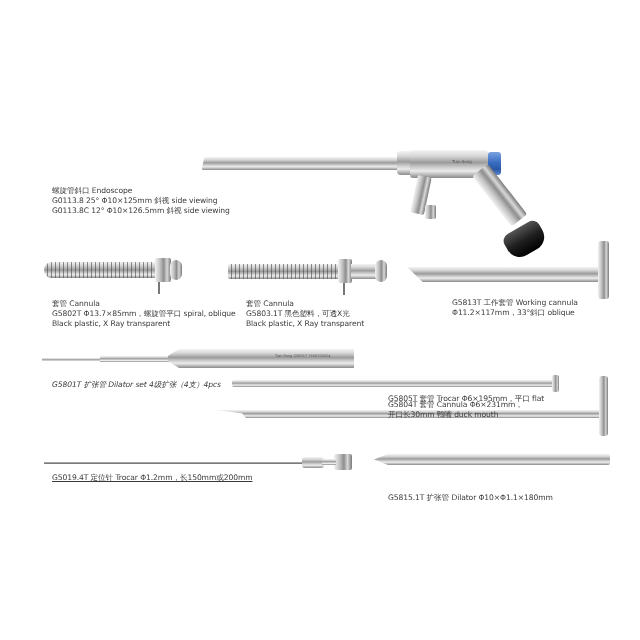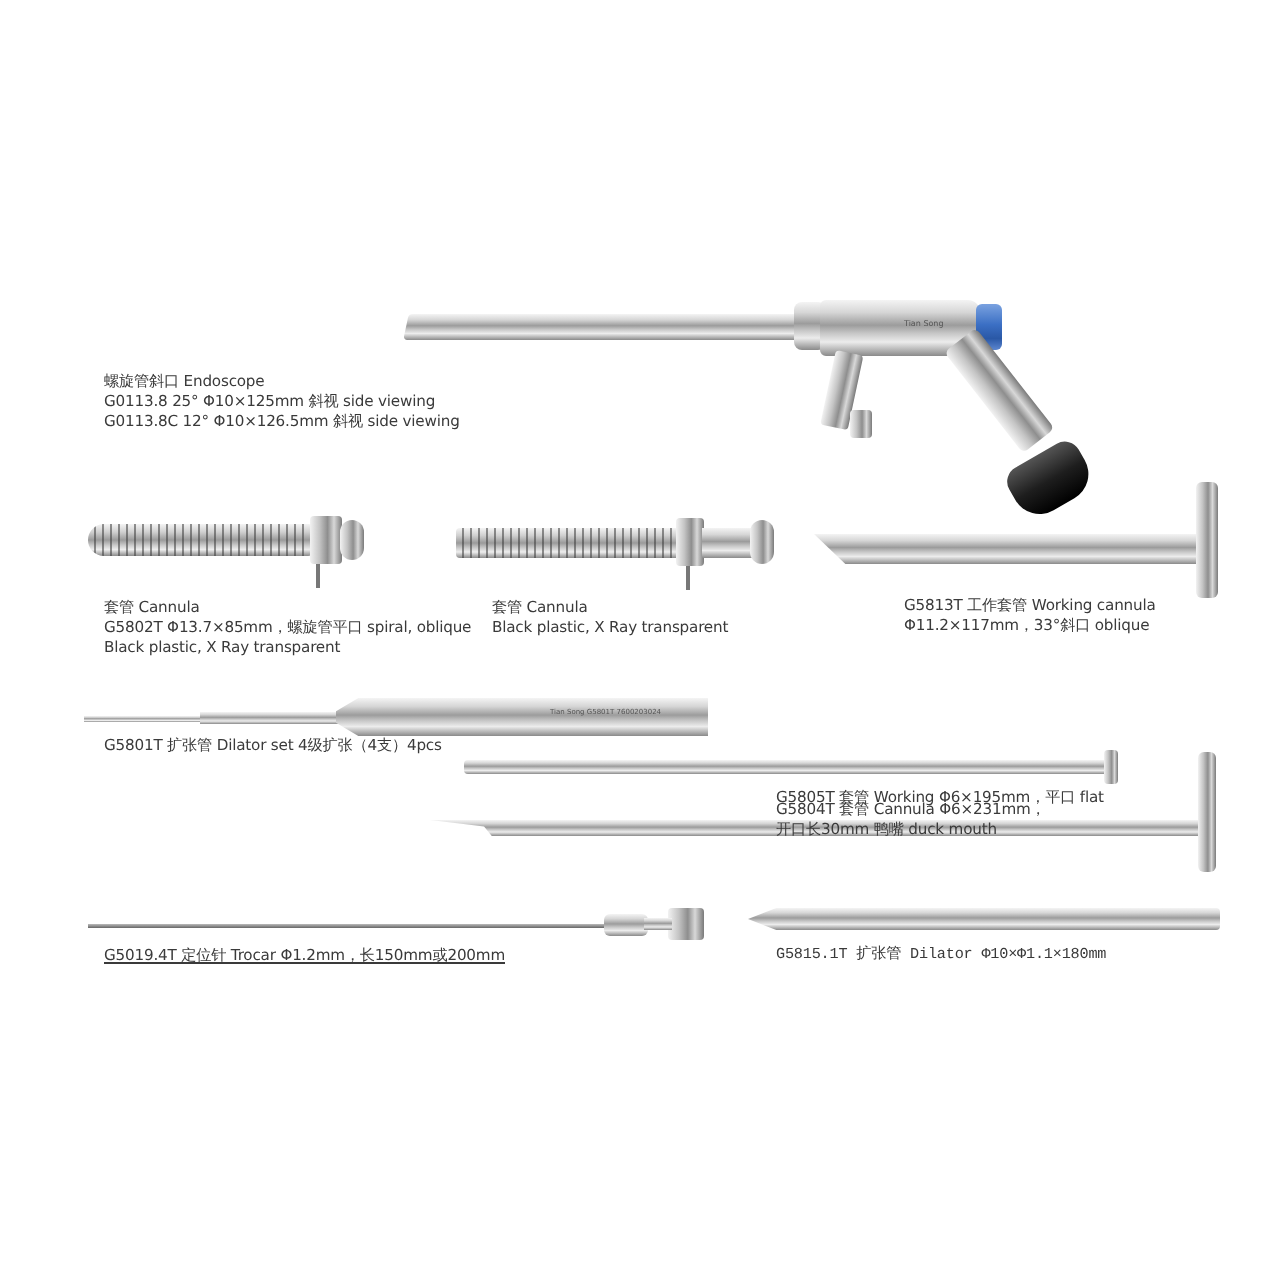--- a/index.html
+++ b/index.html
@@ -59,55 +59,56 @@
   <div>Black plastic, X Ray transparent</div>
 </div>
 
 <div class="abs ribbed" style="left:228px;top:264px;width:112px;height:15px;border-radius:2px;"></div>
 <div class="abs metal-v" style="left:338px;top:259px;width:14px;height:24px;border-radius:2px;"></div>
 <div class="abs metal" style="left:351px;top:264px;width:26px;height:15px;"></div>
 <div class="abs metal-v" style="left:375px;top:260px;width:12px;height:22px;border-radius:6px;"></div>
 <div class="abs" style="left:343px;top:283px;width:2px;height:12px;background:#777;"></div>
 <div class="lbl" style="left:246px;top:299px;">
   <div>套管 Cannula</div>
+  <div>G5803.1T  黑色塑料，可透X光</div>
   <div>Black plastic, X Ray transparent</div>
 </div>
 
 <div class="abs metal" style="left:407px;top:267px;width:196px;height:15px;clip-path:polygon(0 0,100% 0,100% 100%,8% 100%);"></div>
 <div class="abs metal-v" style="left:598px;top:241px;width:11px;height:58px;border-radius:3px;"></div>
 <div class="lbl" style="left:452px;top:298px;">
   <div>G5813T 工作套管 Working cannula</div>
   <div>Φ11.2×117mm，33°斜口 oblique</div>
 </div>
 
 <div class="abs metal" style="left:42px;top:358px;width:60px;height:3px;"></div>
 <div class="abs metal" style="left:100px;top:356px;width:70px;height:6px;"></div>
 <div class="abs metal" style="left:168px;top:349px;width:186px;height:19px;clip-path:polygon(0 35%,6% 0,100% 0,100% 100%,6% 100%,0 65%);"></div>
 <div class="abs" style="left:275px;top:354px;font-size:3.5px;color:#555;">Tian Song   G5801T   7600203024</div>
-<div class="lbl" style="left:52px;top:368px;">
+<div class="lbl" style="left:52px;top:380px;font-style:italic;">
   <div>G5801T 扩张管 Dilator set 4级扩张（4支）4pcs</div>
 </div>
 
 <div class="abs metal" style="left:232px;top:380px;width:322px;height:7px;border-radius:2px;"></div>
 <div class="abs metal-v" style="left:552px;top:375px;width:7px;height:17px;border-radius:2px;"></div>
 <div class="lbl" style="left:388px;top:394px;">
-  <div>G5805T 套管 Working Φ6×195mm，平口 flat</div>
+  <div>G5805T 套管 Trocar Φ6×195mm，平口 flat</div>
 </div>
 
 <div class="abs metal" style="left:215px;top:410px;width:386px;height:8px;clip-path:polygon(0 0,100% 0,100% 100%,8% 100%,7% 40%);"></div>
 <div class="abs metal-v" style="left:599px;top:376px;width:9px;height:60px;border-radius:3px;"></div>
 <div class="lbl" style="left:388px;top:400px;">
   <div>G5804T 套管 Cannula Φ6×231mm，</div>
   <div>开口长30mm 鸭嘴 duck mouth</div>
 </div>
 
 <div class="abs" style="left:44px;top:462px;width:260px;height:2px;background:linear-gradient(to bottom,#bbb,#666);"></div>
 <div class="abs metal" style="left:302px;top:457px;width:22px;height:11px;border-radius:3px;"></div>
 <div class="abs metal-v" style="left:334px;top:454px;width:18px;height:16px;border-radius:2px;"></div>
 <div class="abs metal" style="left:322px;top:459px;width:14px;height:6px;"></div>
 <div class="lbl" style="left:52px;top:473px;text-decoration:underline;">
   <div>G5019.4T 定位针 Trocar  Φ1.2mm，长150mm或200mm</div>
 </div>
 
 <div class="abs metal" style="left:374px;top:454px;width:236px;height:11px;clip-path:polygon(0 50%,6% 0,100% 0,100% 100%,6% 100%);border-radius:0 2px 2px 0;"></div>
-<div class="lbl" style="left:388px;top:473px;font-family:Liberation Mono, monospace;">
+<div class="lbl" style="left:388px;top:493px;">
   <div>G5815.1T 扩张管 Dilator Φ10×Φ1.1×180mm</div>
 </div>
 
 </body></html>

